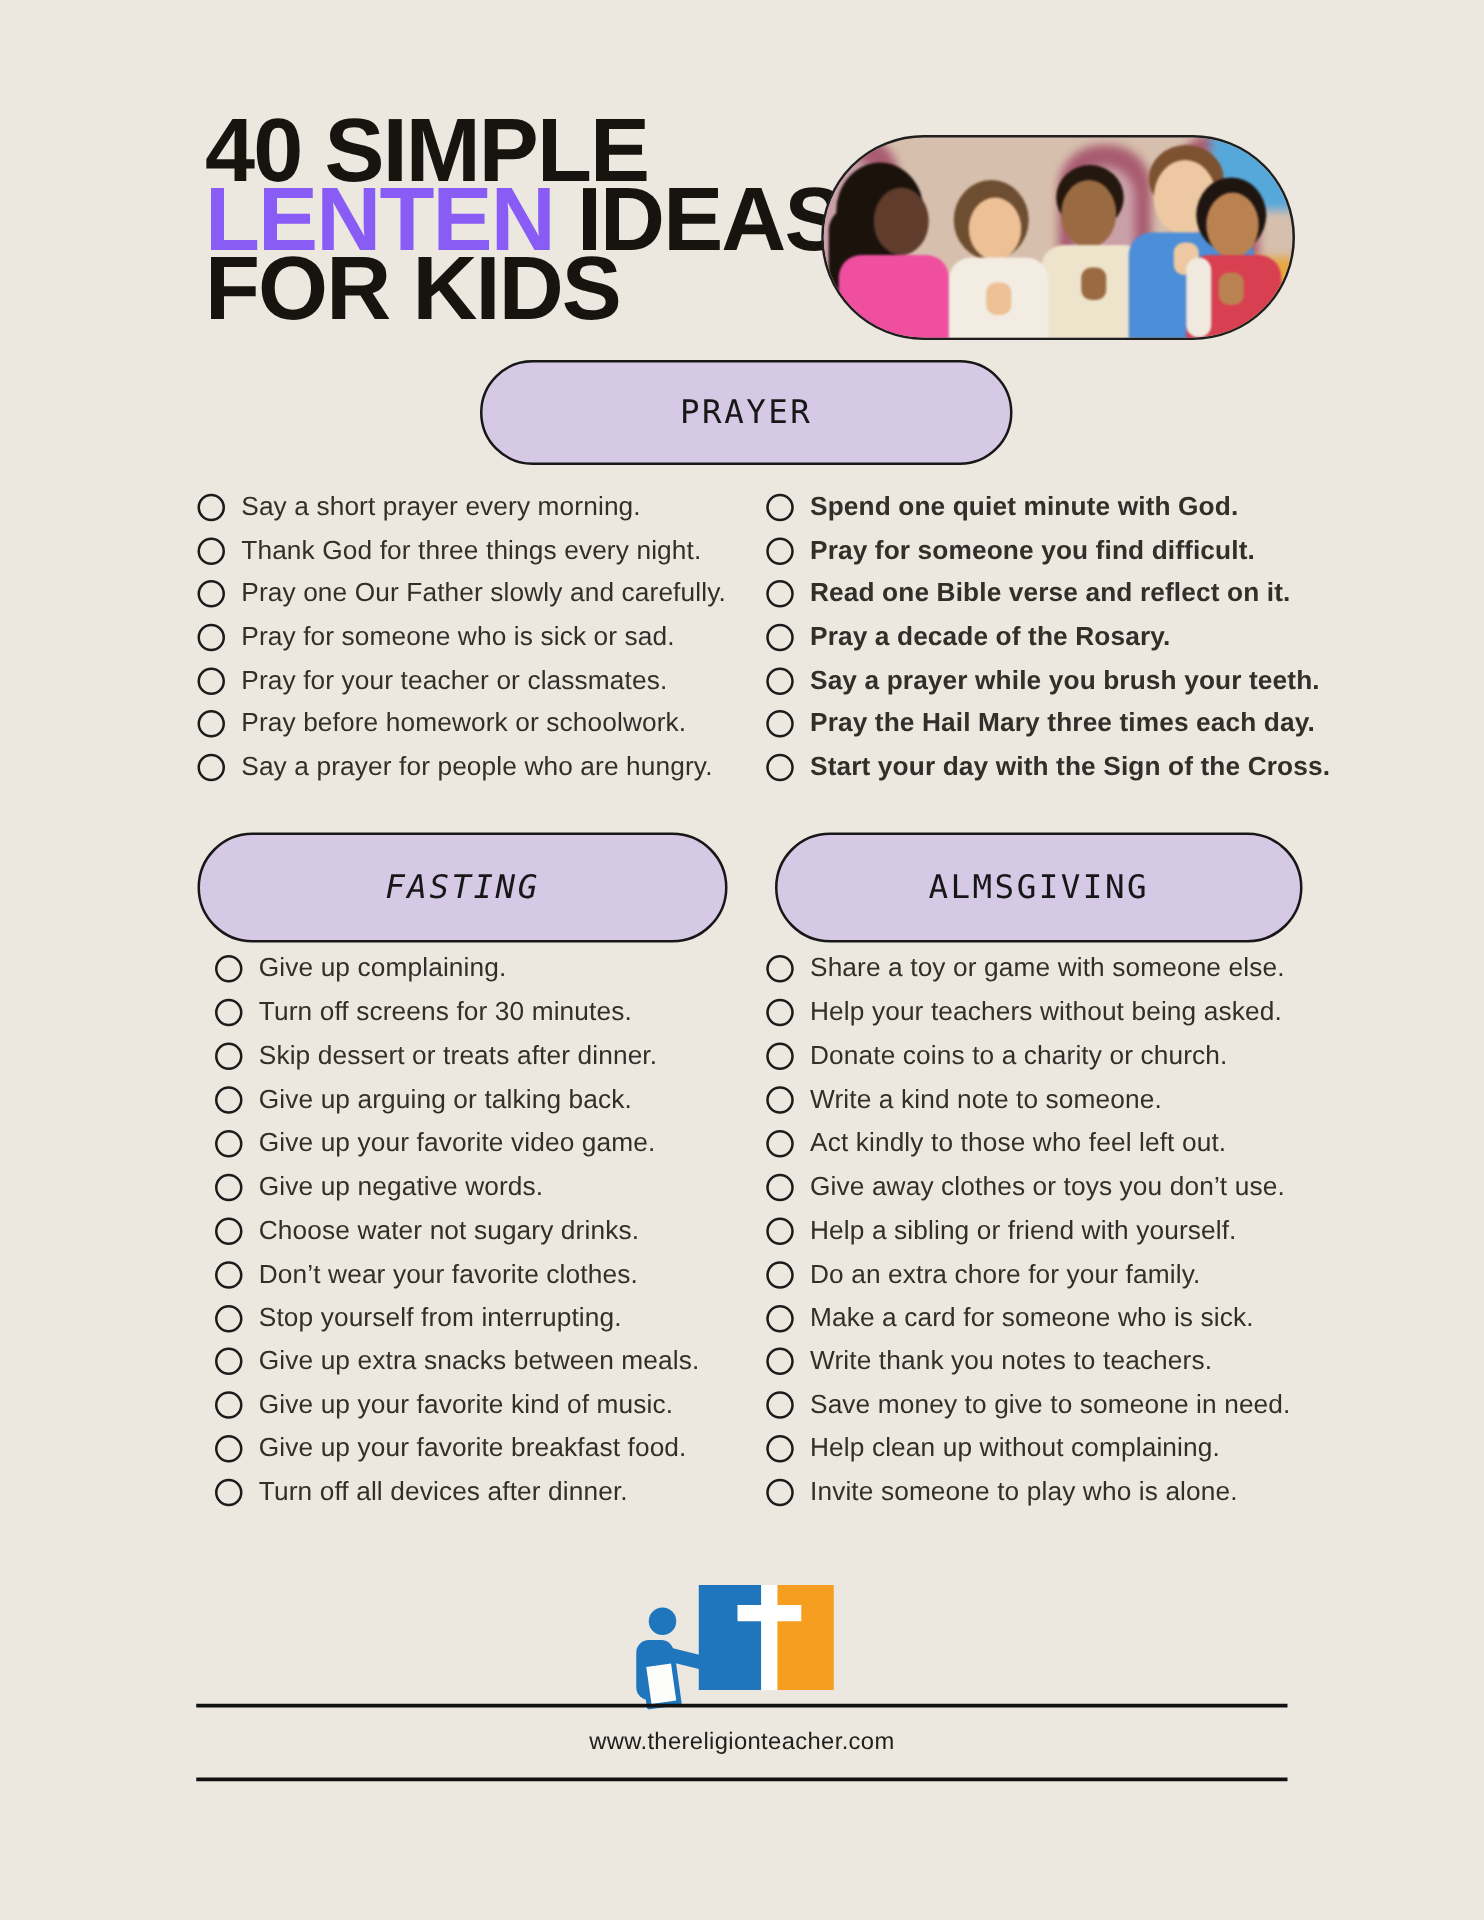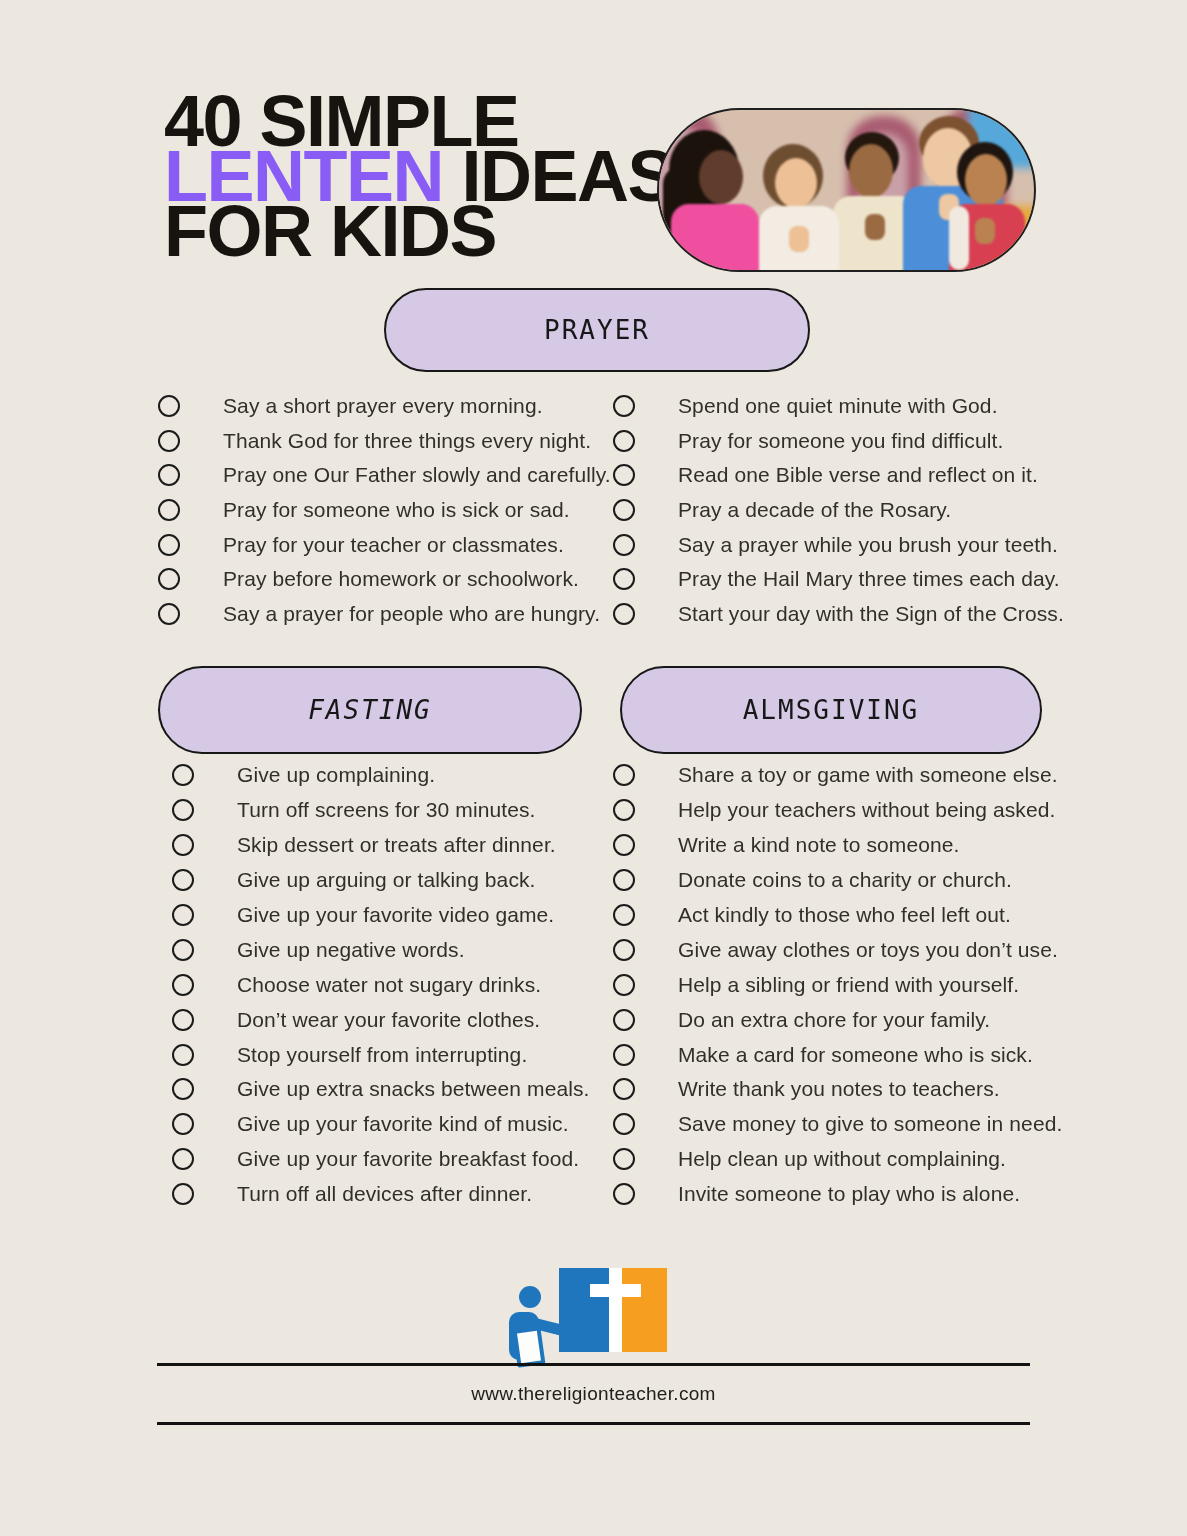--- a/index.html
+++ b/index.html
@@ -69,28 +69,28 @@
         display:flex;align-items:center;justify-content:center;
         font-family:"DejaVu Sans Mono","Liberation Mono",monospace;
         font-size:26px;letter-spacing:2px;color:#171717;}
   #pill-prayer{left:384px;top:288px;width:422px;height:80px;}
   #pill-fasting{left:158px;top:666px;width:420px;height:84px;font-style:italic;}
   #pill-almsgiving{left:620px;top:666px;width:418px;height:84px;}
 
   
   .check-list{position:absolute;display:flex;flex-direction:column;}
   #prayer-left{left:158px;top:389px;}
-  #prayer-right{left:613px;top:389px;}
+  #prayer-right{left:613px;top:389px;font-weight:bold;}
   #fasting-list{left:172px;top:758px;}
   #almsgiving-list{left:613px;top:758px;}
   .check-item{display:flex;align-items:center;height:34.6px;}
   #fasting-list .check-item,#almsgiving-list .check-item{height:34.9px;}
   .checkbox{box-sizing:border-box;width:22px;height:22px;border:2.2px solid #1b1b1b;
             border-radius:50%;margin-right:13px;flex:0 0 auto;background:transparent;}
-  .item-text{font-size:21px;color:#322F2A;white-space:nowrap;letter-spacing:0.1px;margin-left:30px;}
+  .item-text{font-size:21px;color:#322F2A;white-space:nowrap;letter-spacing:0.1px;}
 
   
   .logo{position:absolute;left:497px;top:1268px;width:200px;height:94px;}
   .logo div{position:absolute;}
   .logo-board{left:62px;top:0;width:108px;height:84px;}
   .lb-blue{left:0;top:0;width:50px;height:84px;background:var(--logo-blue);}
   .lb-stripe{left:50px;top:0;width:13px;height:84px;background:#fff;}
   .lb-orange{left:63px;top:0;width:45px;height:84px;background:var(--logo-orange);}
   .lb-cross-arm{left:31px;top:16px;width:51px;height:13px;background:#fff;}
   .logo-person{left:0;top:18px;width:80px;height:76px;}
@@ -290,25 +290,25 @@
       <div class="check-item">
         <span class="checkbox"></span>
         <span class="item-text">Share a toy or game with someone else.</span>
       </div>
       <div class="check-item">
         <span class="checkbox"></span>
         <span class="item-text">Help your teachers without being asked.</span>
       </div>
       <div class="check-item">
         <span class="checkbox"></span>
+        <span class="item-text">Donate coins to a charity or church.</span>
+      </div>
+      <div class="check-item">
+        <span class="checkbox"></span>
         <span class="item-text">Write a kind note to someone.</span>
-      </div>
-      <div class="check-item">
-        <span class="checkbox"></span>
-        <span class="item-text">Donate coins to a charity or church.</span>
       </div>
       <div class="check-item">
         <span class="checkbox"></span>
         <span class="item-text">Act kindly to those who feel left out.</span>
       </div>
       <div class="check-item">
         <span class="checkbox"></span>
         <span class="item-text">Give away clothes or toys you don’t use.</span>
       </div>
       <div class="check-item">

